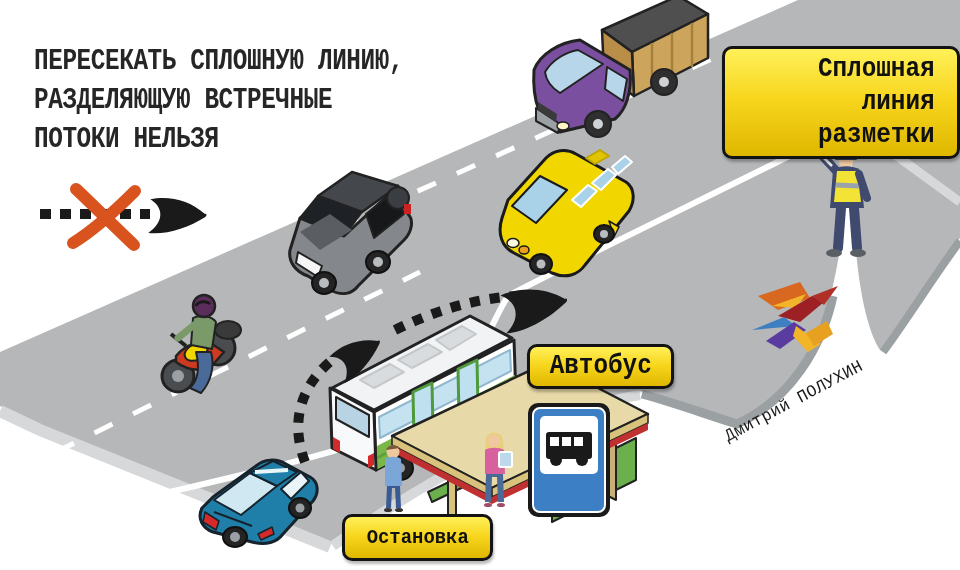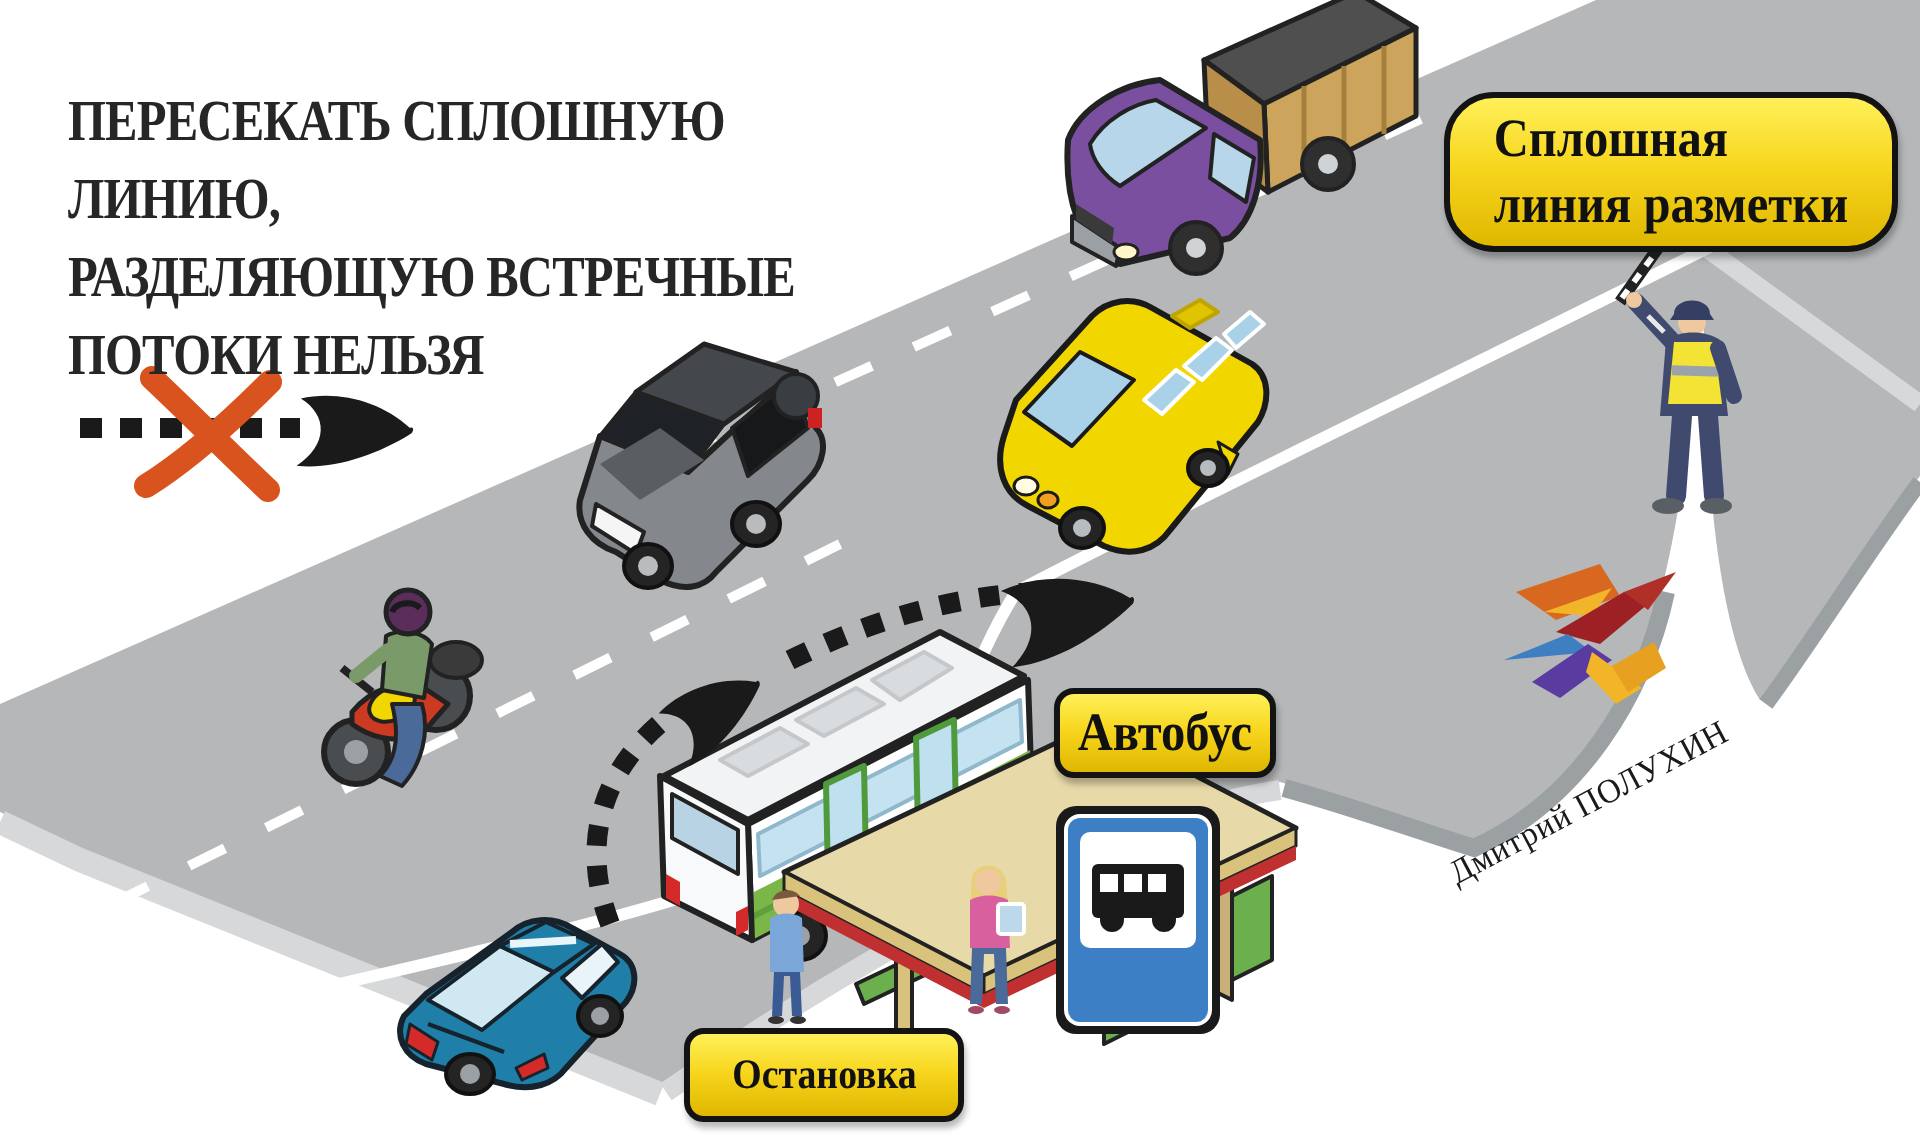--- a/index.html
+++ b/index.html
@@ -1,26 +1,26 @@
 <!DOCTYPE html>
 <html><head>
 <meta charset="utf-8">
 <style>
   html,body{margin:0;padding:0;background:#fff;}
   #stage{position:relative;width:960px;height:570px;overflow:hidden;background:#ffffff;
-         font-family:Liberation Serif, serif;}
+         font-family:Liberation Mono, monospace;}
   #scene{position:absolute;left:0;top:0;}
   .title{position:absolute;left:34px;top:42px;width:520px;color:#262626;font-weight:bold;
          font-size:29px;line-height:39px;transform:scaleX(.84);transform-origin:0 0;letter-spacing:-.5px;}
   .ylabel{position:absolute;background:linear-gradient(180deg,#fff059 0%,#f7d51c 48%,#dfb700 100%);
           border:3px solid #131313;border-radius:10px;color:#111;font-weight:bold;text-align:center;
           box-shadow:1px 3px 3px rgba(0,0,0,.28);}
   .ylabel .tx{display:inline-block;transform:scaleX(.9);transform-origin:center;}
-  #label-solid-line{left:722px;top:46px;padding:4px 12px;font-size:27px;line-height:33px;text-align:left;border-radius:25px;}
-  #label-bus{left:527px;top:344px;padding:3px 4px;font-size:27px;line-height:33px;}
+  #label-solid-line{left:722px;top:46px;padding:4px 12px;font-size:27px;line-height:33px;text-align:right;}
+  #label-bus{left:527px;top:344px;padding:3px 14px;font-size:27px;line-height:33px;}
   #label-stop{left:342px;top:514px;padding:4px 16px;font-size:21px;line-height:33px;}
   .credit{position:absolute;left:726px;top:428px;color:#1a1a1a;font-size:17px;letter-spacing:.5px;
           transform:rotate(-28deg) scaleX(.96);transform-origin:0 50%;white-space:nowrap;}
 </style>
 </head>
 <body>
 
 <div id="stage">
 
 <svg id="scene" width="960" height="570" viewBox="0 0 960 570">

